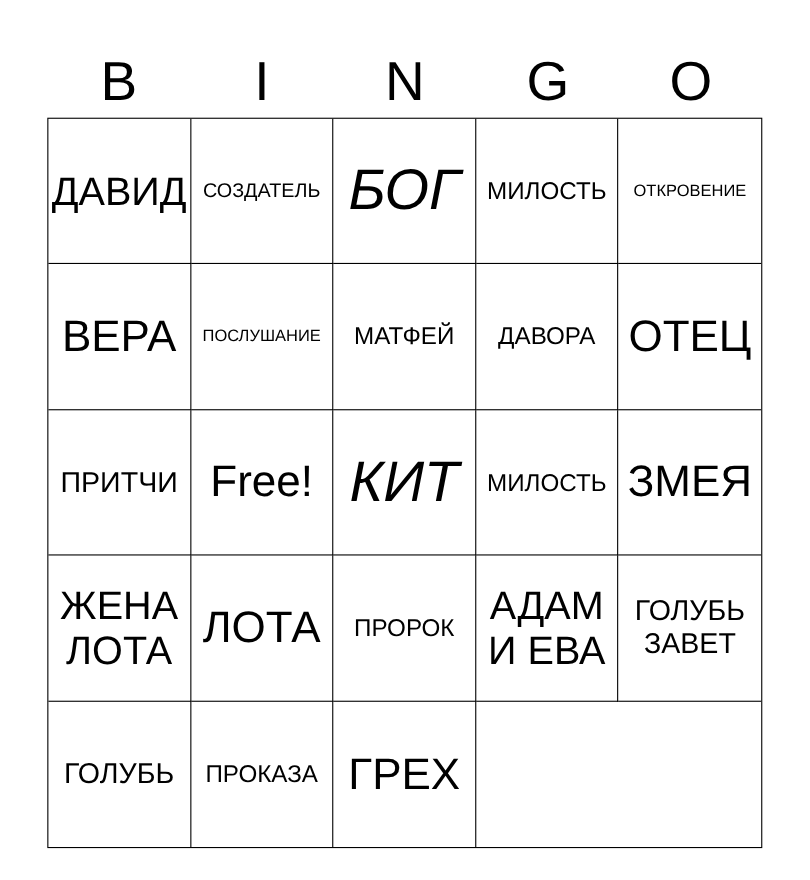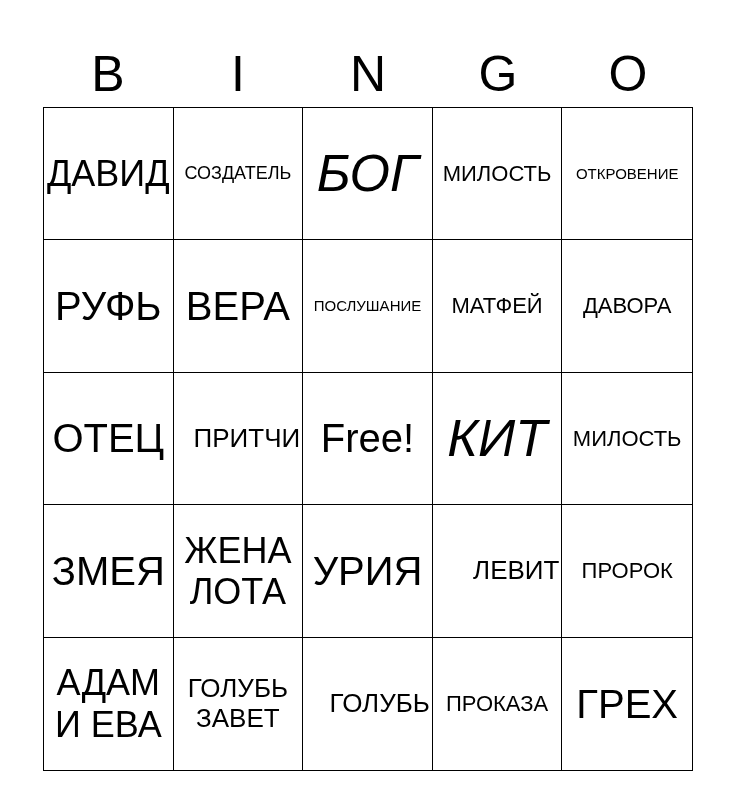--- a/index.html
+++ b/index.html
@@ -12,21 +12,21 @@
           display: grid; grid-template-columns: repeat(5, 1fr); grid-template-rows: repeat(5, 1fr);
           border: 1px solid #000; box-sizing: border-box; }
   .cell { border-right: 1px solid #000; border-bottom: 1px solid #000;
           display: flex; align-items: center; justify-content: center; text-align: center;
           line-height: 1.15; padding: 0 2px; overflow: hidden; }
   .cell:nth-child(5n) { border-right: none; }
   .cell:nth-child(n+21) { border-bottom: none; }
   .s-xl { font-size: 52px; font-style: italic; }
   .s-l { font-size: 40px; }
   .s-m { font-size: 36px; }
-  .s-sm { font-size: 26px; justify-content: flex-end; }
+  .s-sm { font-size: 26px; }
   .s-s { font-size: 22px; }
   .s-xs { font-size: 18px; }
   .s-xxs { font-size: 15px; }
 </style>
 </head>
 <body>
 
 <div class="header">
   <span>B</span>
   <span>I</span>
@@ -45,23 +45,20 @@
   <div class="cell s-xl">
       <span>БОГ</span>
     </div>
   <div class="cell s-s">
       <span>МИЛОСТЬ</span>
     </div>
   <div class="cell s-xxs">
       <span>ОТКРОВЕНИЕ</span>
     </div>
 
-  <div class="cell s-l">
-      <span>РУФЬ</span>
-    </div>
   <div class="cell s-l">
       <span>ВЕРА</span>
     </div>
   <div class="cell s-xxs">
       <span>ПОСЛУШАНИЕ</span>
     </div>
   <div class="cell s-s">
       <span>МАТФЕЙ</span>
     </div>
   <div class="cell s-s">
@@ -84,24 +81,21 @@
       <span>МИЛОСТЬ</span>
     </div>
 
   <div class="cell s-l">
       <span>ЗМЕЯ</span>
     </div>
   <div class="cell s-m">
       <span>ЖЕНА ЛОТА</span>
     </div>
   <div class="cell s-l">
-      <span>УРИЯ</span>
-    </div>
-  <div class="cell s-sm">
-      <span>ЛЕВИТ</span>
+      <span>ЛОТА</span>
     </div>
   <div class="cell s-s">
       <span>ПРОРОК</span>
     </div>
 
   <div class="cell s-m">
       <span>АДАМ И ЕВА</span>
     </div>
   <div class="cell s-sm">
       <span>ГОЛУБЬ ЗАВЕТ</span>

